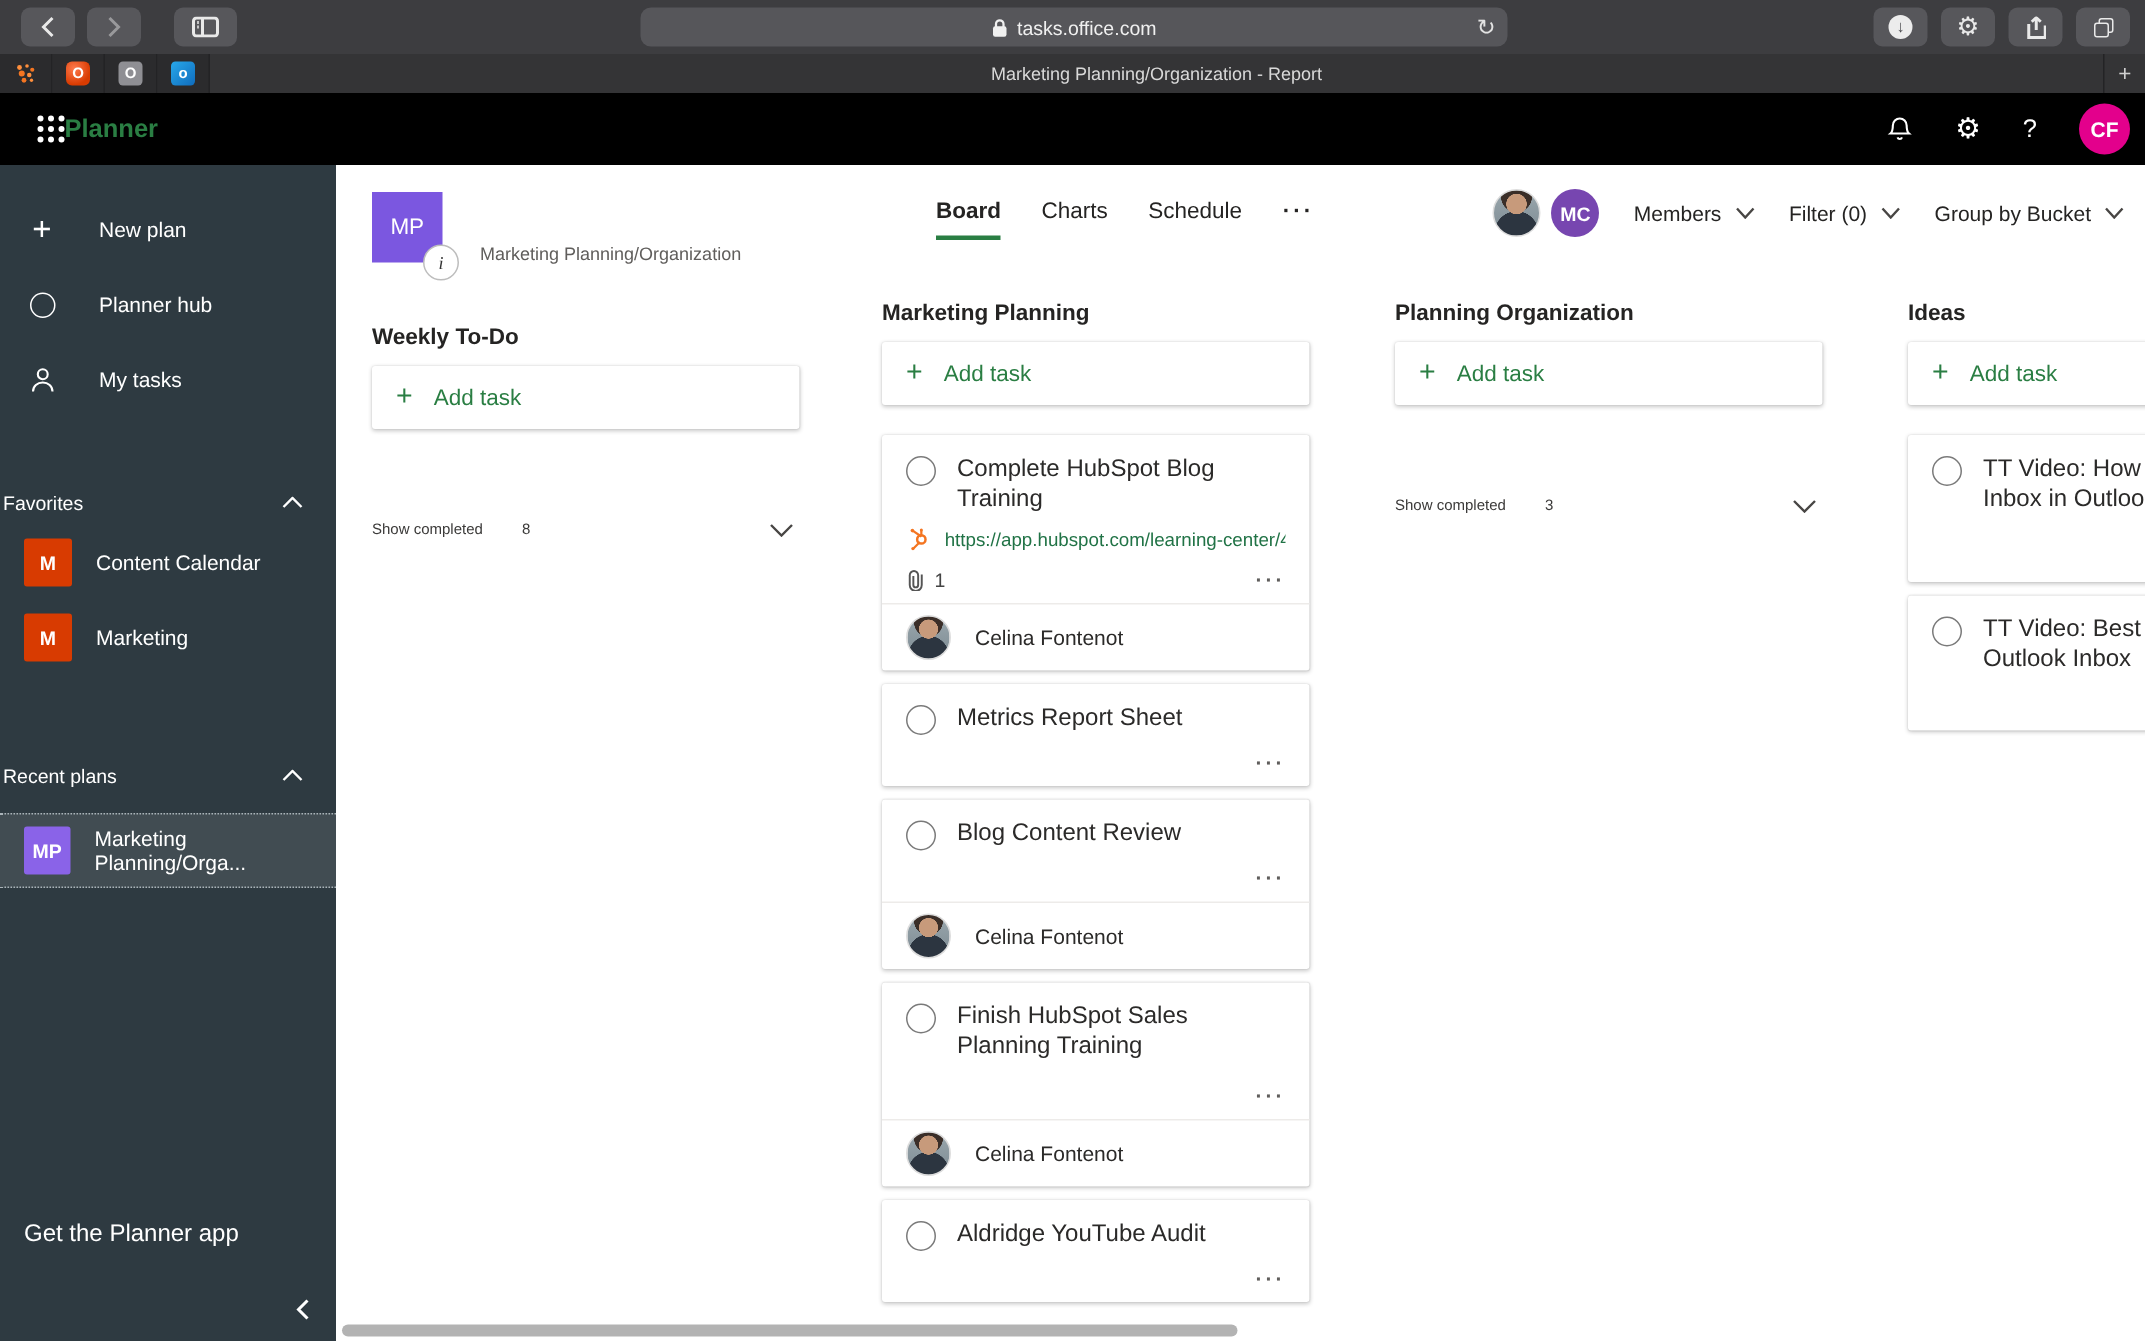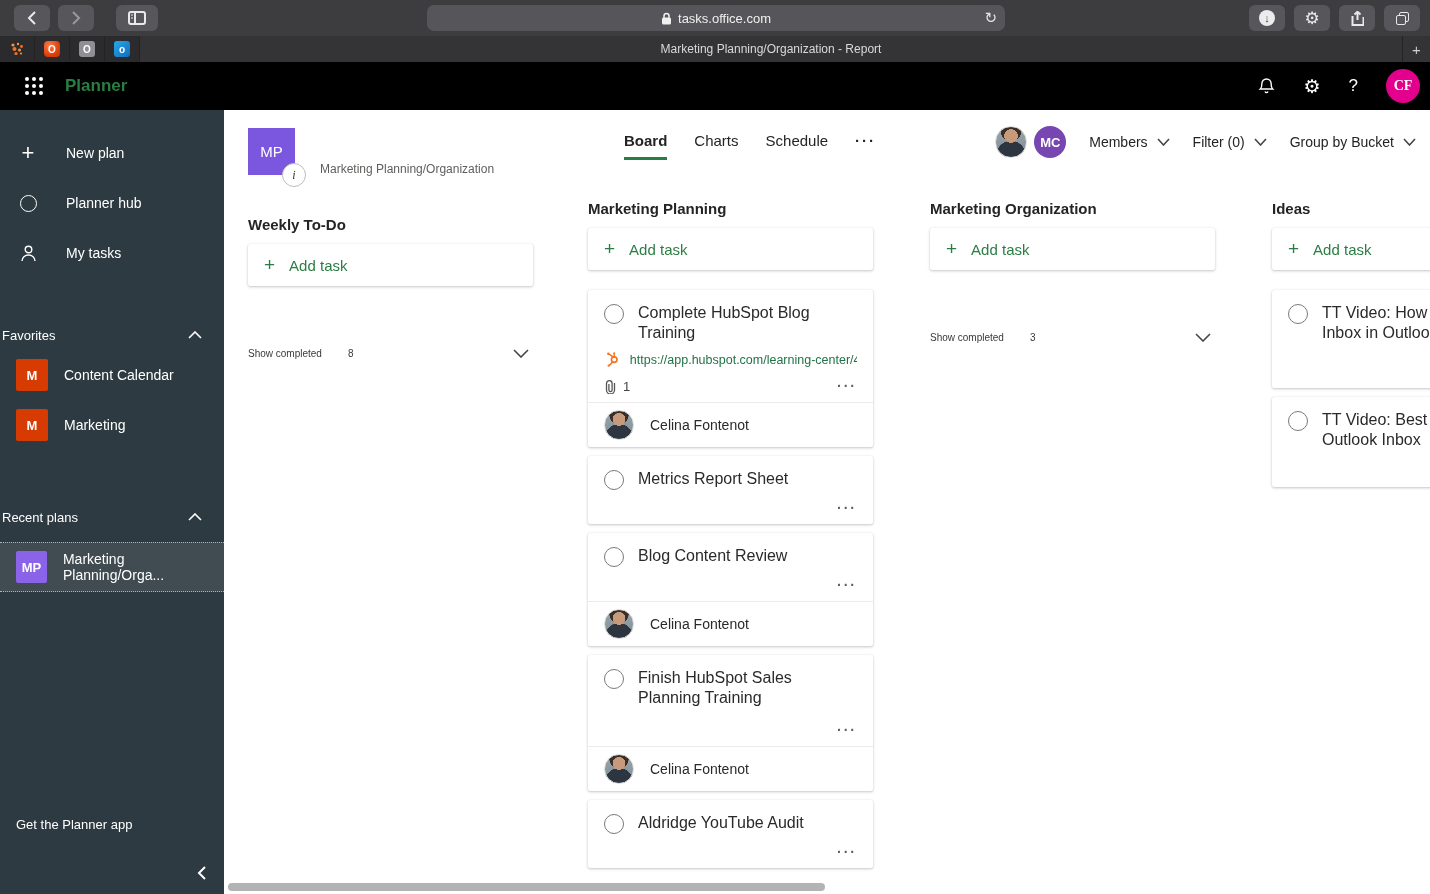--- a/index.html
+++ b/index.html
@@ -39,41 +39,41 @@
   .fav.office { background:radial-gradient(circle at 35% 30%, #ff7a4d, #d83b01 70%); border-radius:4px; }
   .fav.grayO { background:#8f8f94; }
   .fav.outlook { background:linear-gradient(135deg,#28a8ea,#0f6cbd); }
 
   
   .appbar { position:absolute; left:0; top:62px; width:1430px; height:48px; background:#000;
     display:flex; align-items:center; }
   .waffle { width:18px; height:18px; margin-left:25px; display:grid;
     grid-template-columns:repeat(3,1fr); grid-template-rows:repeat(3,1fr); gap:3px; }
   .waffle i { width:4px; height:4px; background:#fff; border-radius:50%; }
-  .app-title { color:var(--green); font-size:17px; font-weight:700; margin-left:22px; }
+  .app-title { color:var(--green); font-size:17px; font-weight:700; }
   .appbar-right { position:absolute; right:10px; display:flex; align-items:center; gap:28px; }
   .appbar-ic { color:#fff; font-size:18px; display:flex; }
   .avatar { width:34px; height:34px; border-radius:50%; display:flex; align-items:center; justify-content:center;
     color:#fff; font-size:14px; font-weight:700; }
-  .avatar.cf { background:var(--pink);font-family:Liberation Serif, serif; }
+  .avatar.cf { background:var(--pink); }
 
   
   .sidebar { position:absolute; left:0; top:110px; width:224px; height:784px; background:#2e3a41; color:#fff; }
   .side-item { display:flex; align-items:center; height:50px; padding-left:18px; font-size:14px; gap:28px; }
   .side-ic { width:20px; display:flex; justify-content:center; color:#fff; }
   .hub-circle { width:17px; height:17px; border:1.6px solid #fff; border-radius:50%; }
   .sec-head { display:flex; align-items:center; justify-content:space-between;
     padding:0 22px 0 2px; height:30px; font-size:13px; }
   .tile { width:32px; height:32px; border-radius:2px; display:flex; align-items:center; justify-content:center;
     font-size:13px; color:#fff; font-weight:600; }
   .tile.orange { background:var(--orange); }
   .tile.purple { background:var(--purple-side); }
   .plan-row { display:flex; align-items:center; gap:16px; height:50px; padding-left:16px; font-size:14px; }
   .plan-row.selected { background:#414c52; border-top:1px dotted #aab4b9; border-bottom:1px dotted #aab4b9; }
-  .side-footer { position:absolute; left:16px; bottom:62px; font-size:13px; }
+  .side-footer { position:absolute; left:16px; bottom:62px; font-size:16px; }
   .collapse { position:absolute; right:18px; bottom:14px; }
   .collapse svg { stroke:#fff; fill:none; stroke-width:2; }
 
   
   .main { position:absolute; left:224px; top:110px; width:1206px; height:784px; background:#fff; overflow:hidden; }
 
   .plan-tile { position:absolute; left:24px; top:18px; width:47px; height:47px; background:var(--purple-main);
     color:#fff; font-size:15px; display:flex; align-items:center; justify-content:center; }
   .info-badge { position:absolute; left:58px; top:53px; width:24px; height:24px; background:#fff;
     border:1px solid #bdbdbd; border-radius:50%; color:#333; font-size:12px; font-style:italic; font-family:"Liberation Serif",serif;
@@ -449,21 +449,21 @@
         </div>
         <div class="meta-row right-only">
           <span class="more">···</span>
         </div>
       </div>
 
     </div>
   </div>
 
   <div class="bucket b2">
-    <div class="bucket-name">Marketing Organization</div>
+    <div class="bucket-name">Planning Organization</div>
     <div class="add-card">
       <span class="plus">+</span>
       <span>Add task</span>
     </div>
     <div class="show-completed">
       <span>Show completed</span>
       <span class="cnt">3</span>
       <span class="chev">
         <svg class="ic" width="16" height="9" viewBox="0 0 16 9">
             <polyline points="1,1 8,8 15,1"></polyline>

